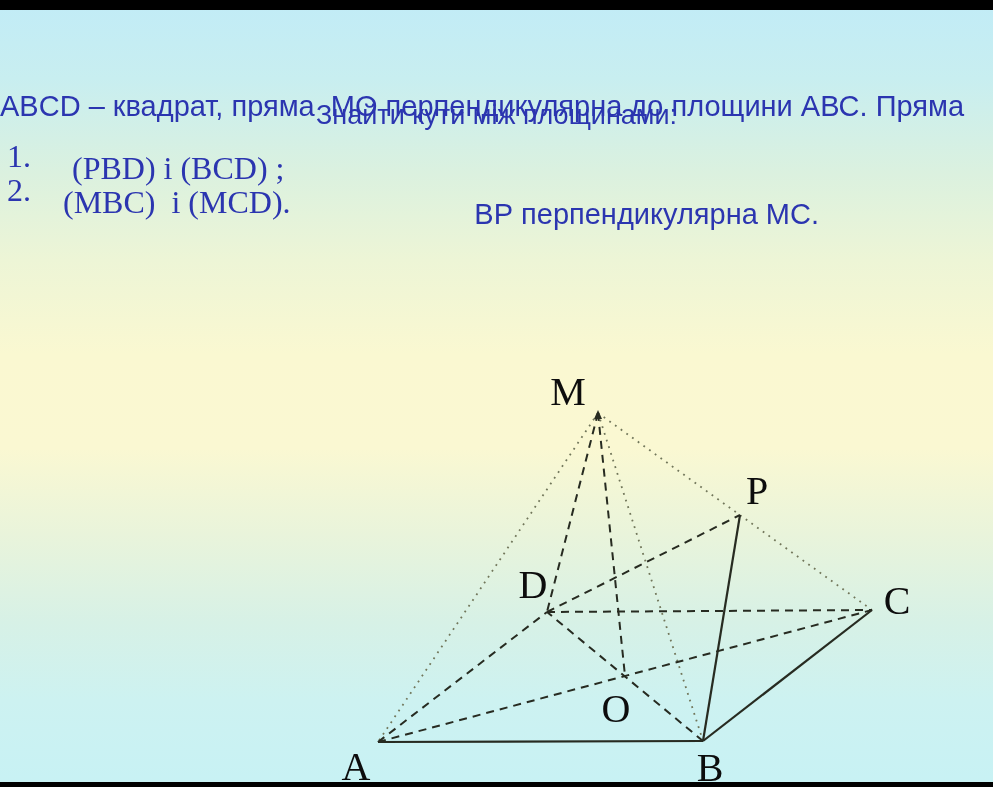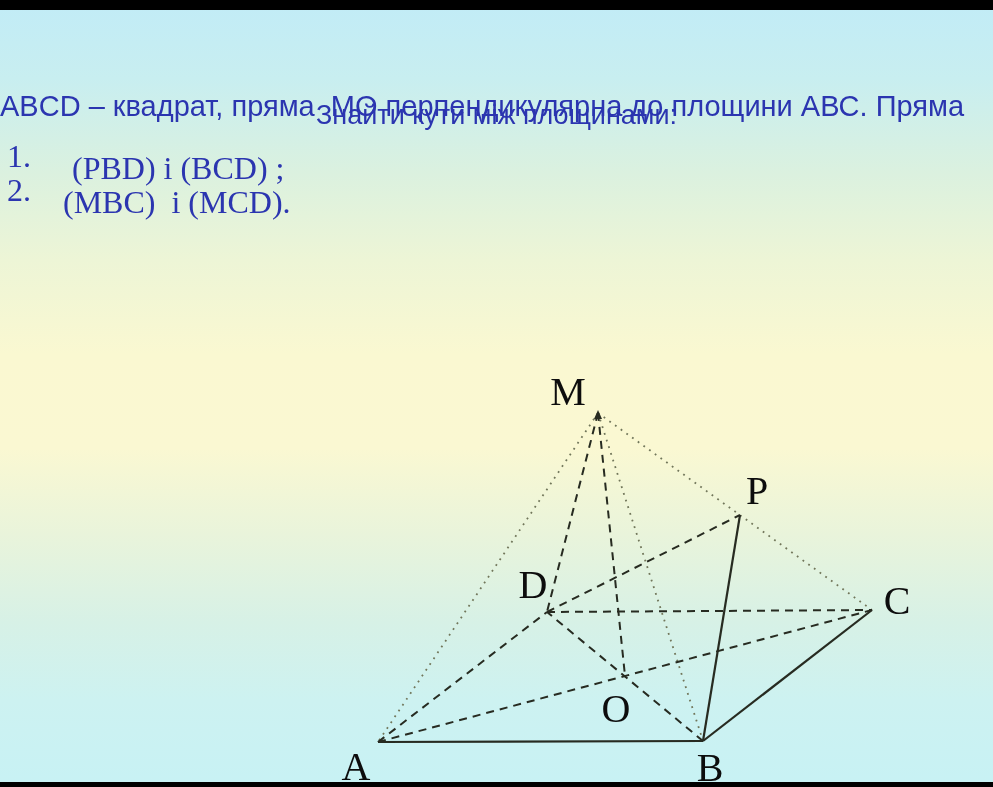--- a/index.html
+++ b/index.html
@@ -80,20 +80,21 @@
   .apex-mark { fill: var(--line); }
 </style>
 </head>
 <body>
 
 <div class="slide">
   <div class="letterbox top"></div>
 
   <div class="title">
     <div>ABCD – квадрат, пряма  МО перпендикулярна до площини АВС. Пряма</div>
+    <div>ВР перпендикулярна МС.</div>
   </div>
 
   <div class="subtitle">Знайти кути між площинами:</div>
 
   <div class="task t1">
     <span class="num">1.</span>
     <span class="txt">(PBD) і (BCD) ;</span>
   </div>
   <div class="task t2">
     <span class="num">2.</span>

